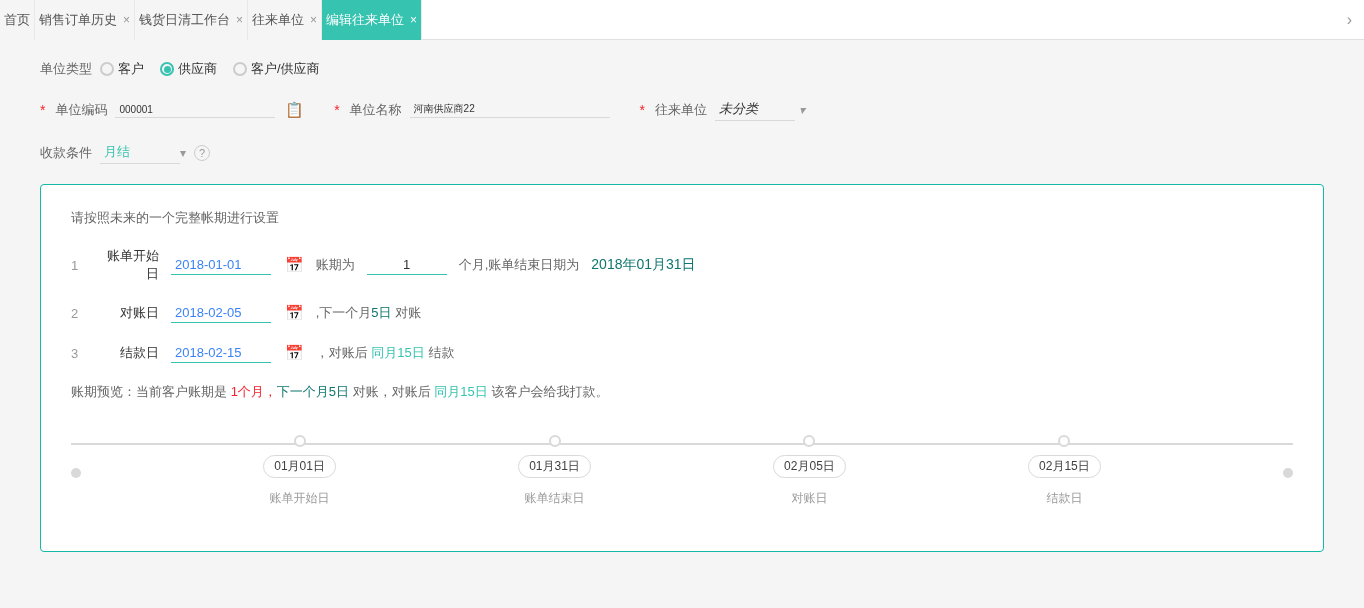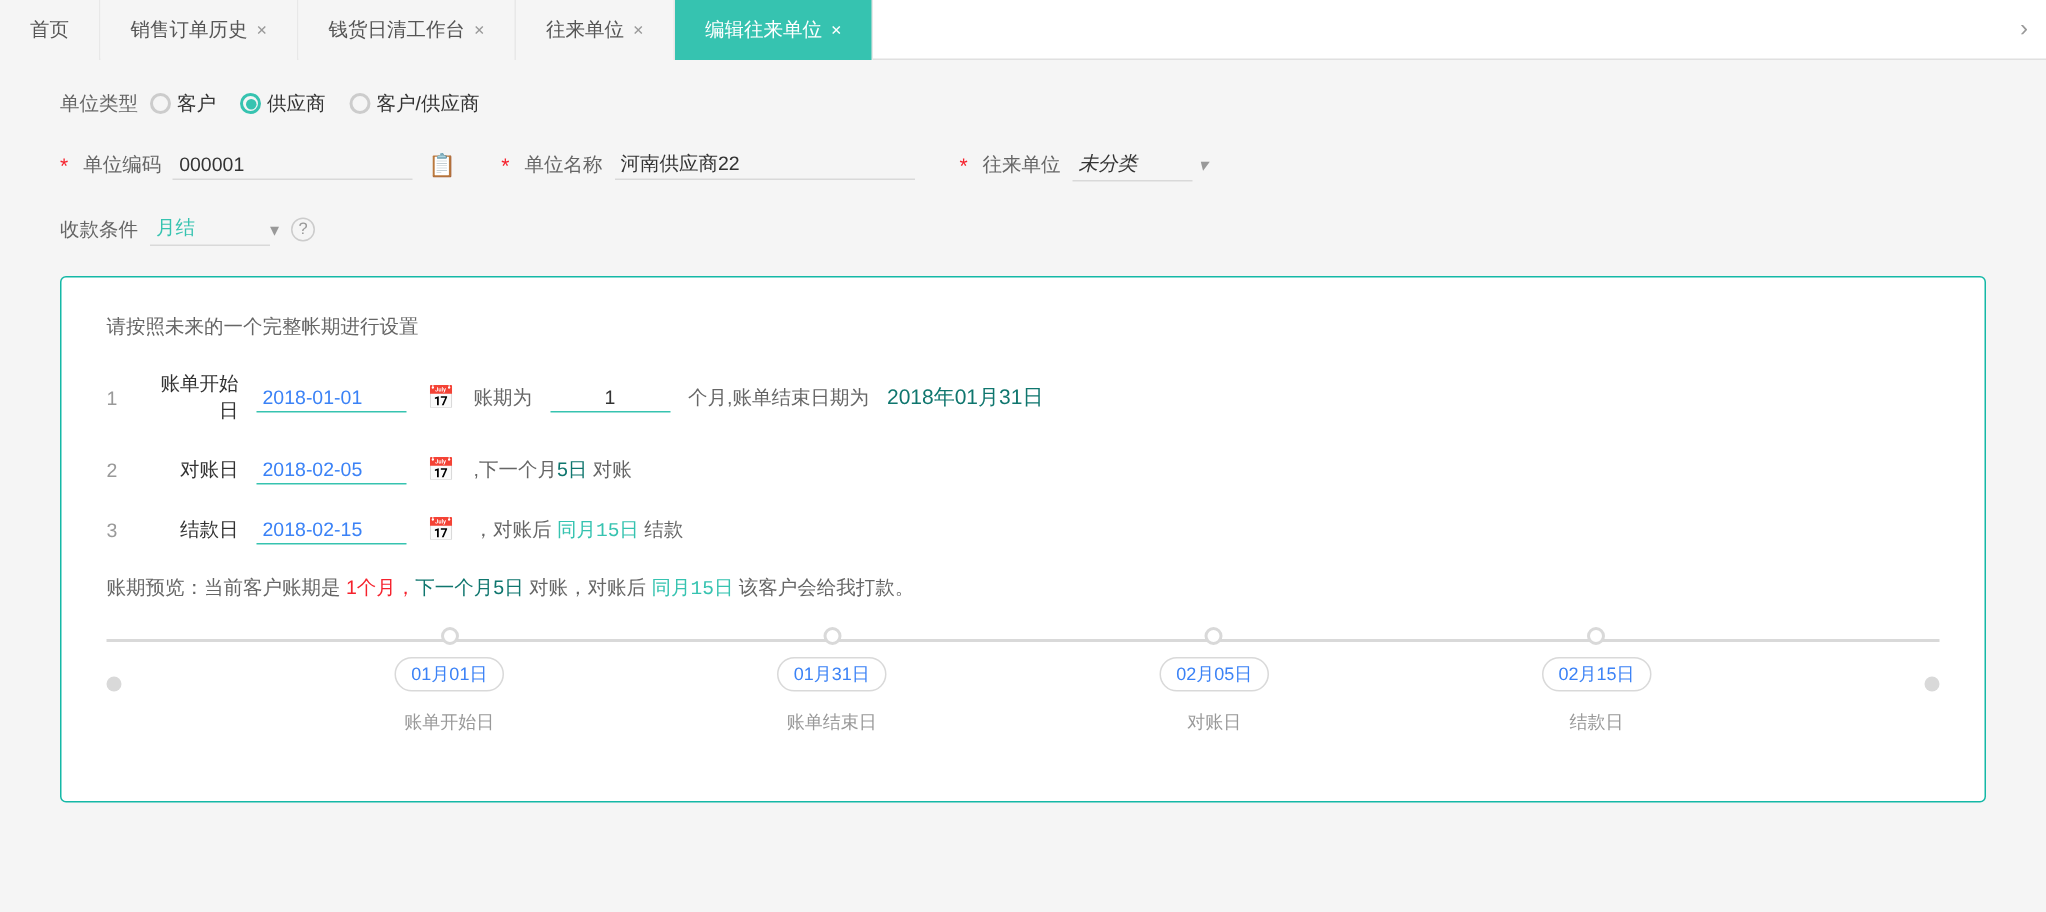--- a/index.html
+++ b/index.html
@@ -10,21 +10,21 @@
       display: flex;
       align-items: center;
       background: #fff;
       border-bottom: 1px solid #e0e0e0;
       height: 40px;
       padding: 0;
     }
     .tab {
       display: flex;
       align-items: center;
-      padding: 0 20px;
+      padding: 0 4px;
       height: 40px;
       cursor: pointer;
       font-size: 13px;
       color: #555;
       border-right: 1px solid #e8e8e8;
       white-space: nowrap;
       background: #f5f5f5;
     }
     .tab .close-icon {
       margin-left: 6px;
@@ -106,21 +106,21 @@
       border-radius: 50%;
       background: #36c3b0;
     }
 
     
     .form-input {
       border: none;
       border-bottom: 1px solid #d9d9d9;
       outline: none;
       padding: 2px 4px;
-      font-size: 13px;
+      font-size: 10px;
       color: #333;
       background: transparent;
       width: 160px;
     }
     .calendar-icon {
       color: #36c3b0;
       cursor: pointer;
       font-size: 15px;
       margin-left: 2px;
     }
@@ -214,42 +214,41 @@
     }
     .period-suffix {
       font-size: 13px;
       color: #666;
     }
     .orange-text {
       color: #0f766e;
     }
     .teal-text {
       color: #36c3b0;
-      font-family: Liberation Mono, monospace;
     }
     .red-text {
       color: #f5222d;
     }
     .month-input {
       border: none;
       border-bottom: 1px solid #36c3b0;
       outline: none;
       padding: 2px 4px;
       font-size: 13px;
       color: #333;
       width: 80px;
       text-align: center;
       background: transparent;
     }
 
     
     .preview-text {
       font-size: 13px;
       color: #666;
-      margin: 20px 0 7px 0;
+      margin: 20px 0 24px 0;
     }
 
     
     .timeline-container {
       position: relative;
       display: flex;
       align-items: flex-start;
       padding: 10px 0 20px 0;
     }
     .timeline-line {
@@ -279,21 +278,21 @@
       height: 12px;
       border-radius: 50%;
       border: 2px solid #d9d9d9;
       background: #fff;
     }
     .tl-badge {
       border: 1px solid #d9d9d9;
       border-radius: 12px;
       padding: 2px 10px;
       font-size: 12px;
-      color: #3b82f6;
+      color: #404040;
       background: #fff;
       white-space: nowrap;
     }
     .tl-label {
       font-size: 12px;
       color: #999;
       margin-top: 4px;
     }
   </style>
 </head>

